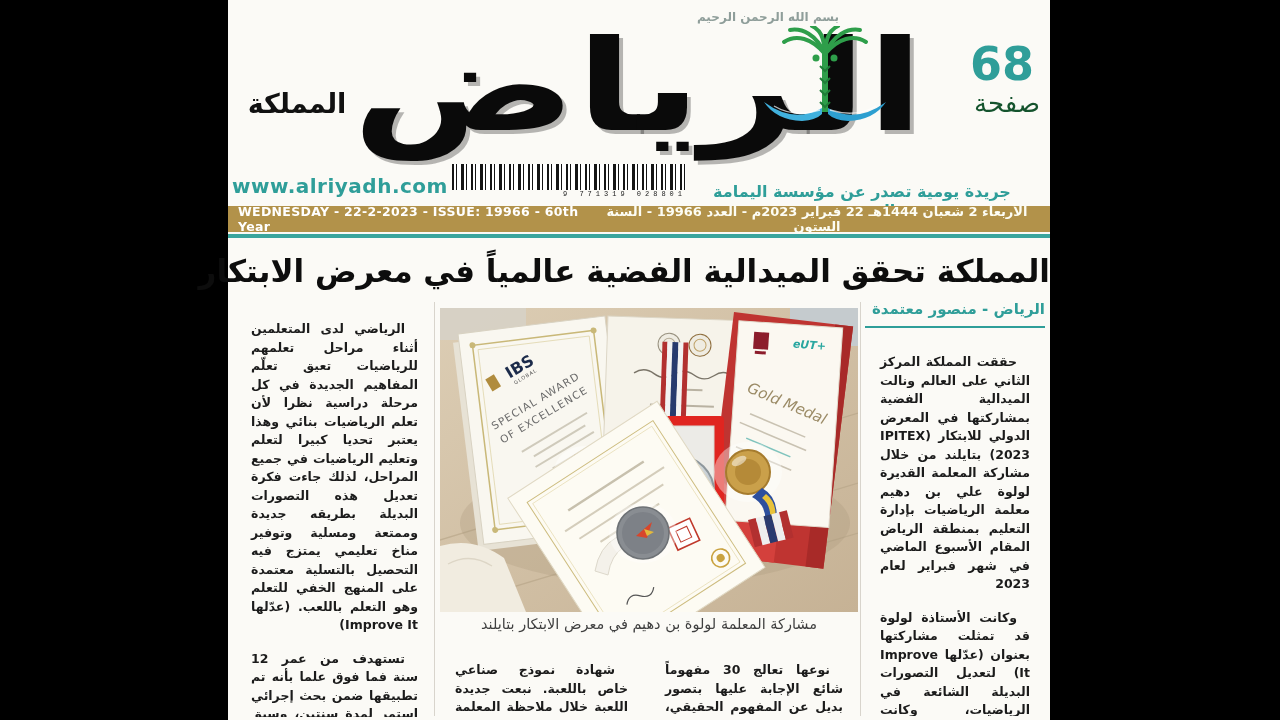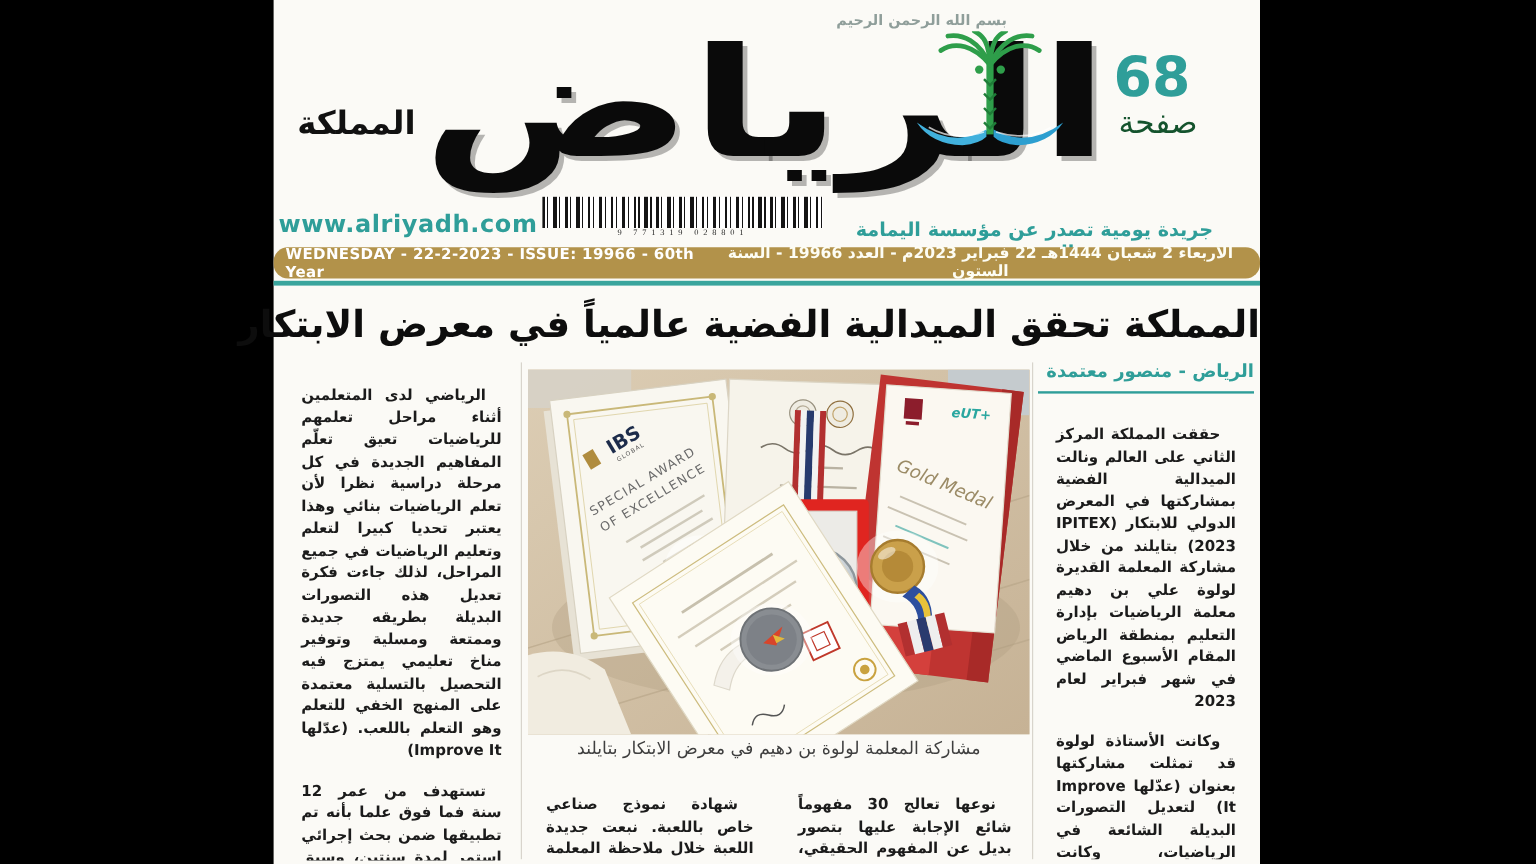--- a/index.html
+++ b/index.html
@@ -12,36 +12,36 @@
   
   .bismillah{position:absolute;left:455px;top:10px;width:170px;text-align:center;
              font-size:12px;font-weight:bold;color:#8f9e9a;direction:rtl;}
   .masthead-title{position:absolute;left:60px;top:2px;width:700px;height:170px;
                   line-height:170px;text-align:center;font-size:126px;font-weight:bold;
                   color:#0a0a0a;direction:rtl;transform:scaleX(1.32);
                   text-shadow:3px 4px 0 rgba(0,0,0,.28);white-space:nowrap;}
   .palm-logo{position:absolute;left:522px;top:26px;width:150px;height:100px;z-index:3;}
   .price{position:absolute;left:14px;top:88px;width:110px;text-align:center;
          font-size:27px;font-weight:bold;color:#111;direction:rtl;}
-  .pages{position:absolute;left:694px;top:40px;width:76px;text-align:center;}
+  .pages{position:absolute;left:736px;top:40px;width:76px;text-align:center;}
   .pages .num{font-size:46px;font-weight:bold;color:#2f9e99;line-height:48px;}
   .pages .word{font-size:26px;font-weight:normal;color:#14532d;line-height:30px;direction:rtl;margin-left:44px;}
   .website{position:absolute;left:4px;top:174px;font-size:20px;font-weight:bold;
            color:#2f9e99;letter-spacing:.5px;text-decoration:none;}
   .barcode{position:absolute;left:224px;top:164px;width:234px;}
   .barcode-bars{height:26px;background:
      repeating-linear-gradient(90deg,#141414 0 2px,#fff 2px 4px,#141414 4px 5px,
        #fff 5px 9px,#141414 9px 12px,#fff 12px 14px,#141414 14px 15px,#fff 15px 19px);}
-  .barcode-digits{font-family:Liberation Serif, serif;font-size:7px;
-                  letter-spacing:4px;text-align:center;color:#222;}
+  .barcode-digits{font-family:Liberation Mono, monospace;font-size:7px;
+                  letter-spacing:4px;text-align:right;color:#222;}
   .tagline{position:absolute;left:450px;top:182px;width:368px;text-align:center;
            font-size:16px;font-weight:bold;color:#2f9e99;direction:rtl;}
   .datebar{position:absolute;left:0;top:206px;width:822px;height:26px;
            background:#b2924a;display:flex;align-items:center;
-           justify-content:space-between;box-sizing:border-box;padding:0 10px;border-radius:12px;}
+           justify-content:space-between;box-sizing:border-box;padding:0 10px;}
   .datebar .en{font-size:12.5px;font-weight:bold;color:#fff;letter-spacing:.3px;}
   .datebar .ar{font-size:13px;font-weight:bold;color:#fdfdf4;direction:rtl;text-align:center;}
   .tealrule{position:absolute;left:0;top:234px;width:822px;height:4px;background:#3aa59d;}
 
   
   .headline{position:absolute;left:0;top:243px;width:822px;height:56px;line-height:56px;
             text-align:center;font-size:31px;font-weight:900;color:#0d0d0d;
             direction:rtl;white-space:nowrap;}
   .byline{position:absolute;left:637px;top:300px;width:180px;font-size:15px;
           font-weight:bold;color:#2f9e99;direction:rtl;text-align:right;

